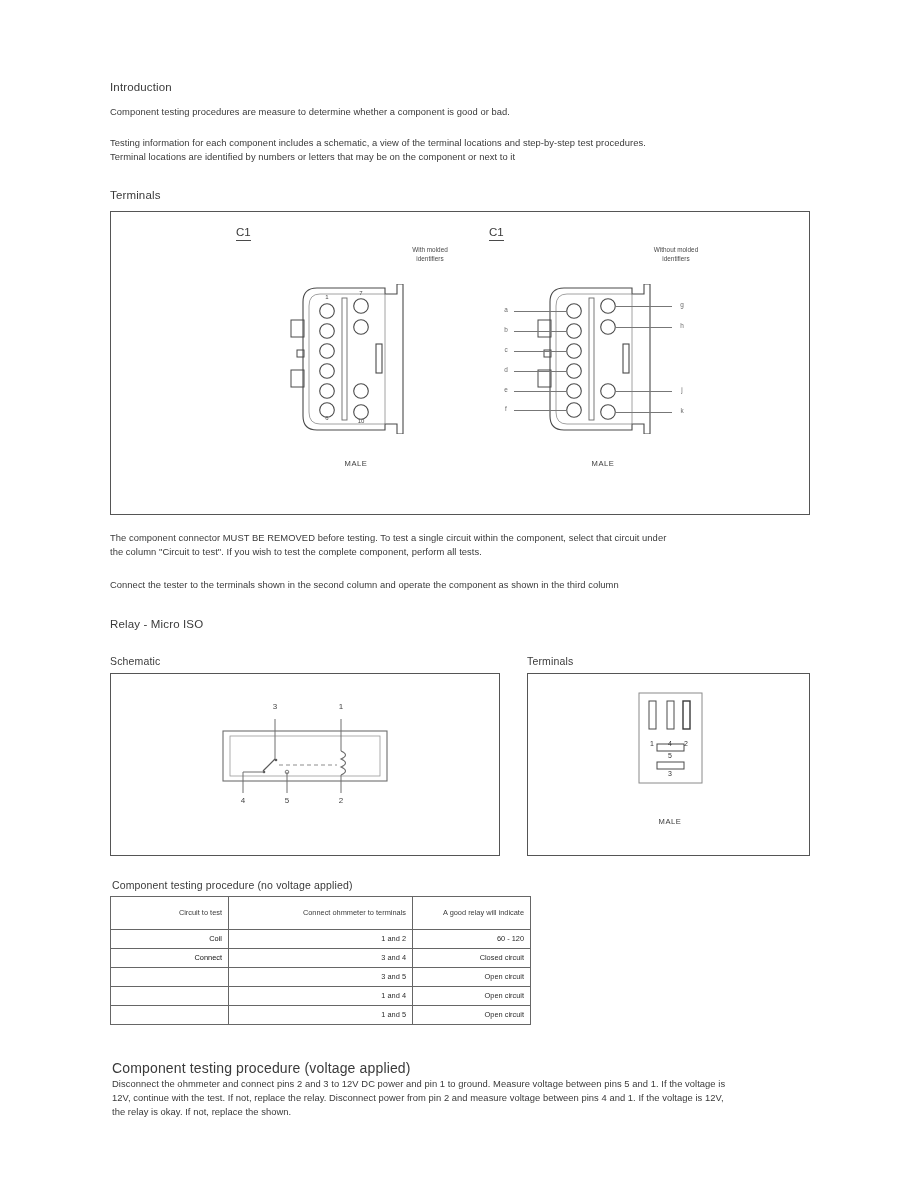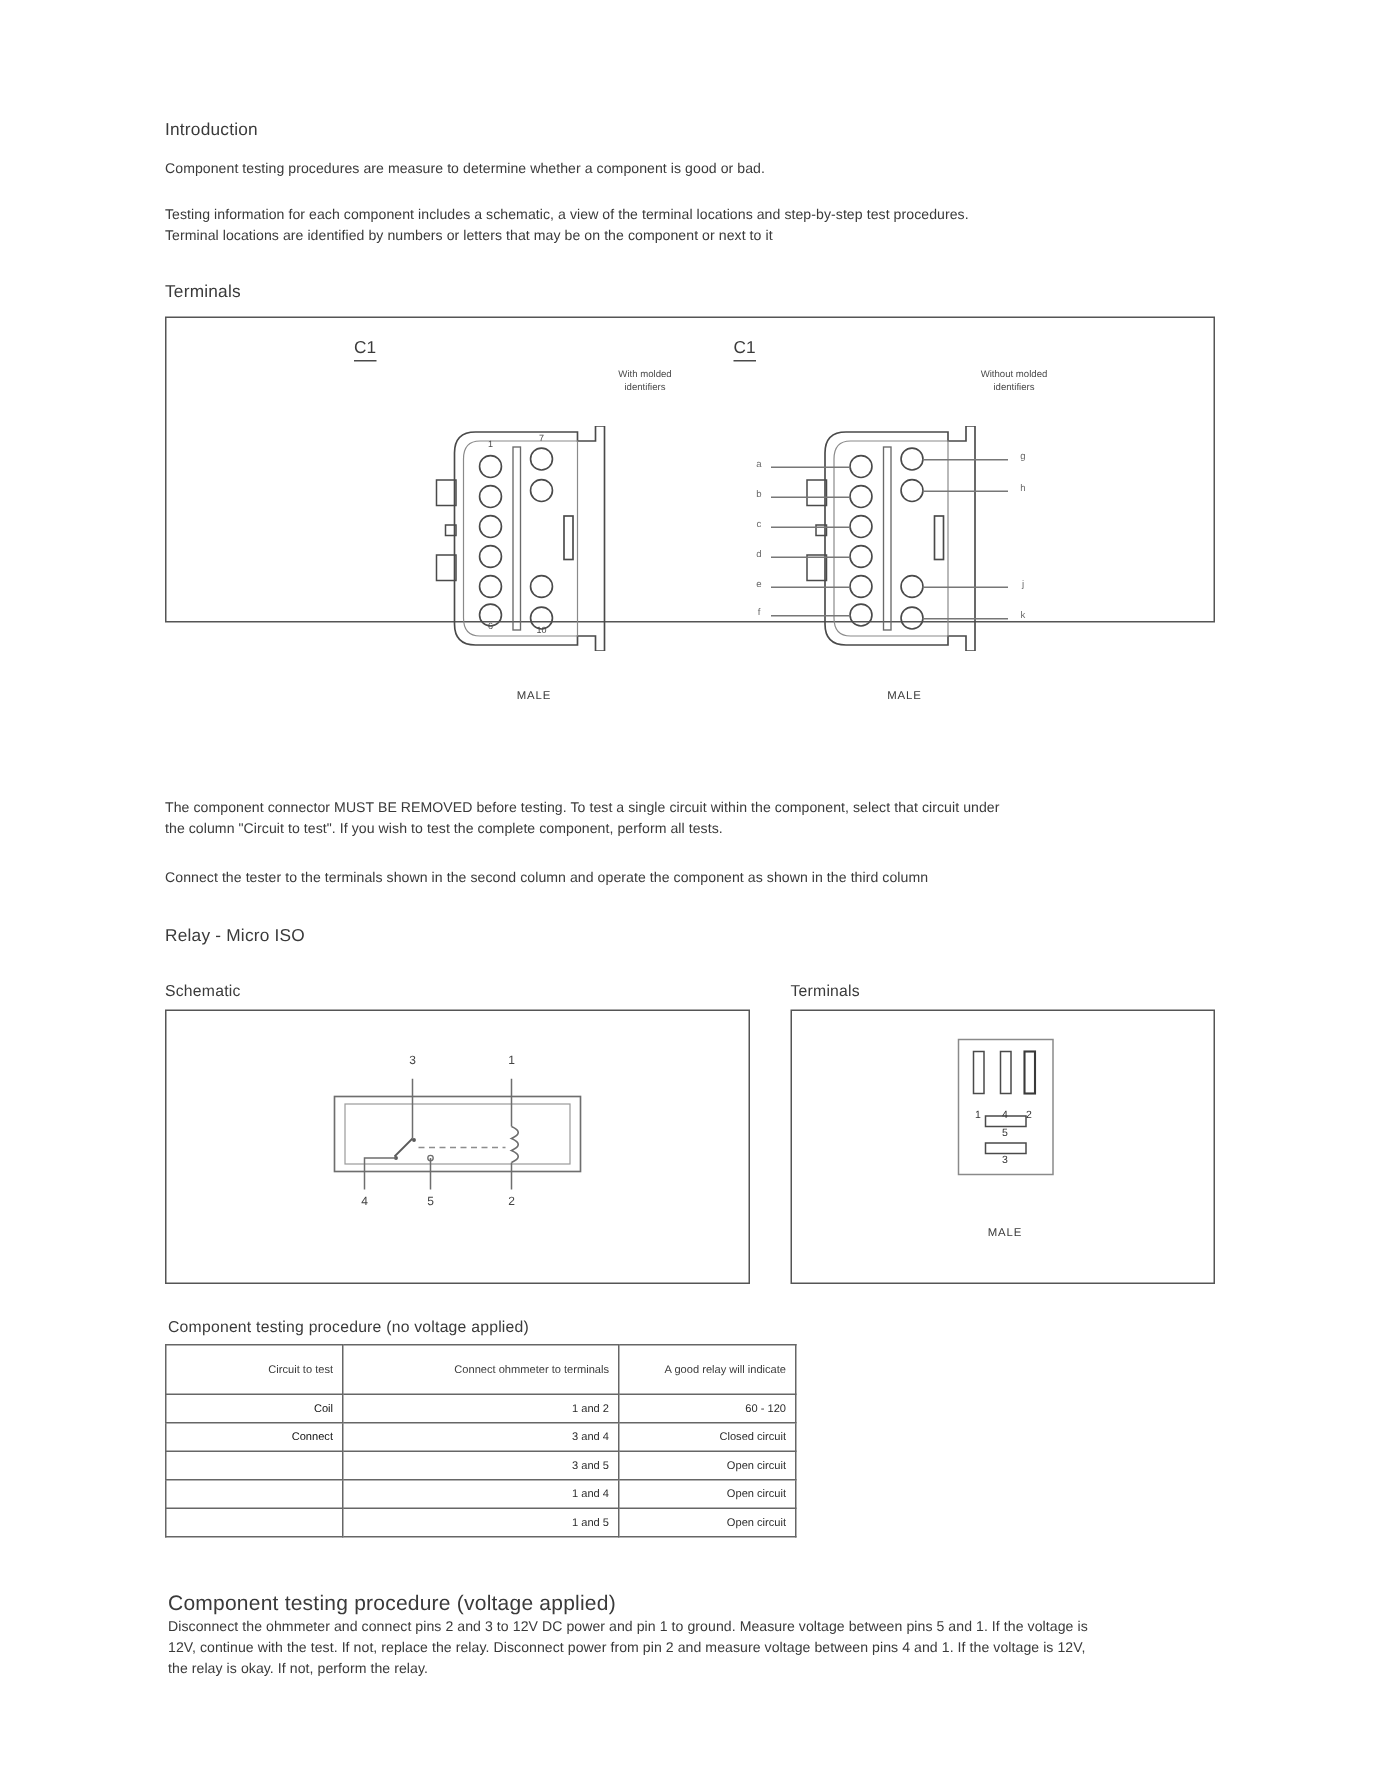--- a/index.html
+++ b/index.html
@@ -144,21 +144,21 @@
 
   <div class="heading" style="left:110px; top:81px;">Introduction</div>
 
   <div class="para" style="left:110px; top:105px; width:700px;">Component testing procedures are measure to determine whether a component is good or bad.</div>
 
   <div class="para" style="left:110px; top:136px; width:730px;">Testing information for each component includes a schematic, a view of the terminal locations and step-by-step test procedures.</div>
   <div class="para" style="left:110px; top:150px; width:730px;">Terminal locations are identified by numbers or letters that may be on the component or next to it</div>
 
   <div class="heading" style="left:110px; top:189px;">Terminals</div>
 
-  <div class="figbox" style="left:110px; top:211px; width:700px; height:204px;">
+  <div class="figbox" style="left:110px; top:211px; width:700px; height:304px;">
 
     <div class="conn-title" style="left:125px; top:14px;">C1</div>
 
     <div class="conn-sub" style="left:259px; top:34px;">With molded</div>
     <div class="conn-sub" style="left:259px; top:43px;">identifiers</div>
 
     <svg style="position:absolute; left:178px; top:72px;" width="135" height="150">
 
       <path d="M 28 4 Q 14 4 14 18 L 14 132 Q 14 146 28 146 L 96 146 L 96 140 L 108 140 L 108 150 L 114 150 L 114 0 L 108 0 L 108 10 L 96 10 L 96 4 Z" fill="none" stroke="#4a4a4a" stroke-width="1.1"></path>
 
@@ -347,15 +347,15 @@
         <td class="c2">1 and 5</td>
         <td class="c3">Open circuit</td>
       </tr>
     </tbody>
   </table>
 
   <div class="heading" style="left:112px; top:1060px; font-size:14px;">Component testing procedure (voltage applied)</div>
 
   <div class="para" style="left:112px; top:1077px; width:740px;">Disconnect the ohmmeter and connect pins 2 and 3 to 12V DC power and pin 1 to ground. Measure voltage between pins 5 and 1. If the voltage is</div>
   <div class="para" style="left:112px; top:1091px; width:740px;">12V, continue with the test. If not, replace the relay. Disconnect power from pin 2 and measure voltage between pins 4 and 1. If the voltage is 12V,</div>
-  <div class="para" style="left:112px; top:1105px; width:740px;">the relay is okay. If not, perform the relay.</div>
+  <div class="para" style="left:112px; top:1105px; width:740px;">the relay is okay. If not, replace the shown.</div>
 
 </div>
 
 </body></html>

